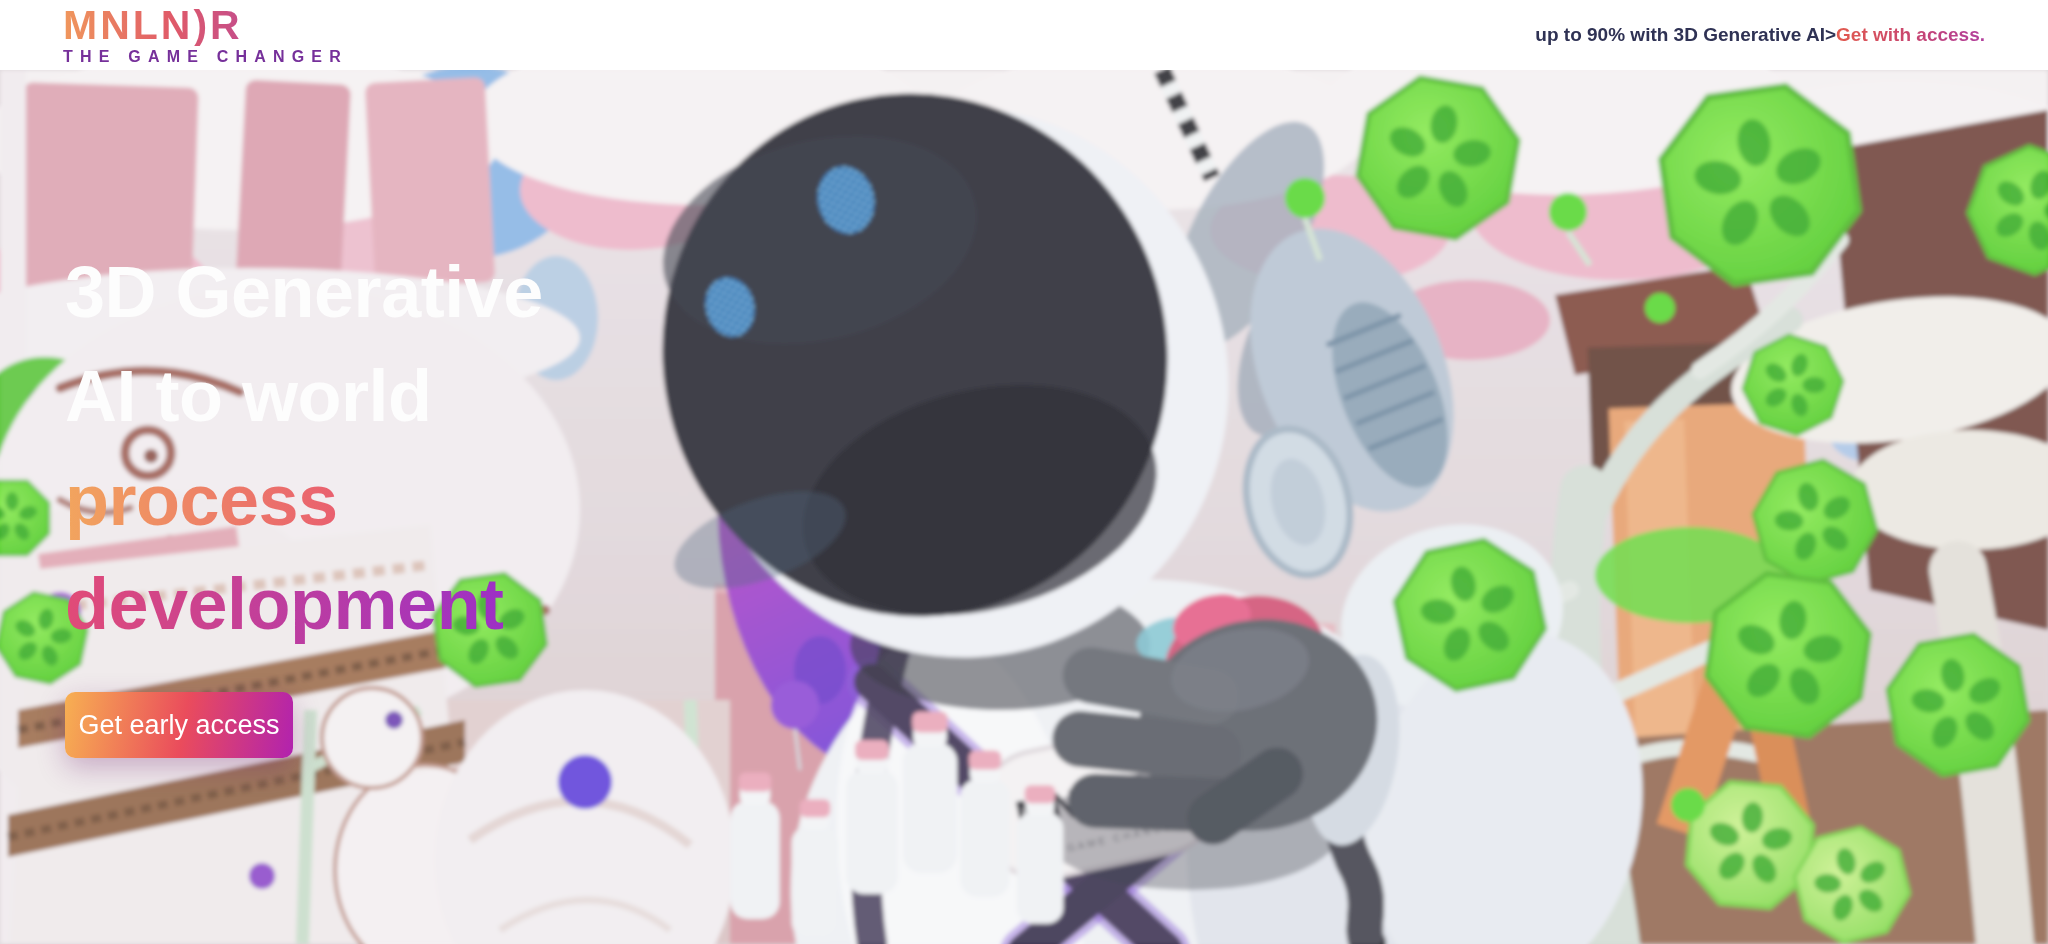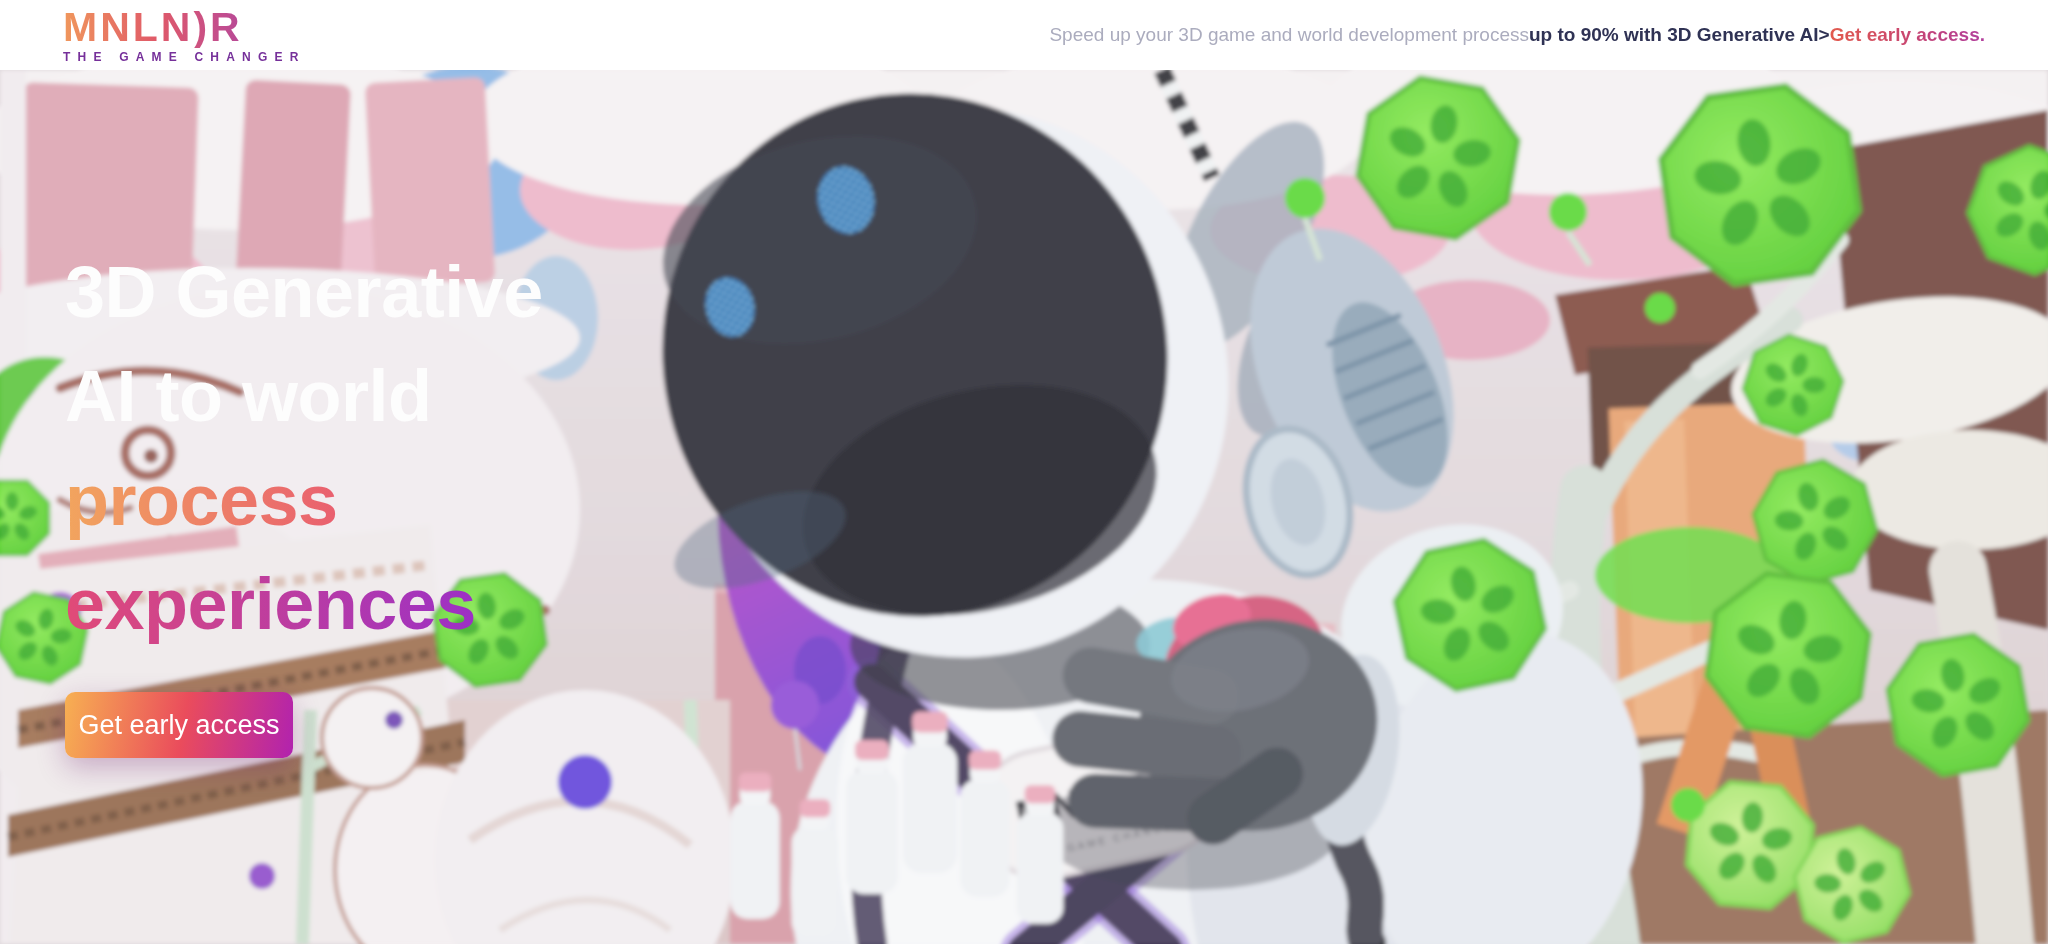--- a/index.html
+++ b/index.html
@@ -5,21 +5,21 @@
   html,body{margin:0;padding:0;}
   body{width:2048px;height:944px;font-family:"Liberation Sans",sans-serif;background:#fff;}
   .page{position:relative;width:2048px;height:944px;overflow:hidden;background:#fff;}
 
   
   .site-header{position:absolute;top:0;left:0;width:2048px;height:70px;background:#ffffff;display:flex;align-items:center;z-index:10;}
   .logo-block{margin-left:63px;display:flex;flex-direction:column;cursor:pointer;}
   .logo-text{font-size:41px;font-weight:800;letter-spacing:3px;line-height:1;
     background:linear-gradient(90deg,#f0975c 0%,#e05a68 38%,#c24d8e 66%,#8e3cb6 100%);
     -webkit-background-clip:text;background-clip:text;color:transparent;}
-  .logo-tagline{font-size:12px;font-weight:700;letter-spacing:7.2px;color:#76309a;margin-top:2px;}
+  .logo-tagline{font-size:16px;font-weight:700;letter-spacing:7.2px;color:#76309a;margin-top:2px;}
   .promo{margin-left:auto;margin-right:63px;font-size:19px;display:flex;align-items:center;white-space:nowrap;}
   .promo-part + .promo-part{}
   .promo-muted{color:#abacbe;font-weight:500;}
   .promo-bold{color:#2f3254;font-weight:700;}
   .promo-chevron{color:#2f3254;font-weight:700;}
   .promo-cta{font-weight:700;cursor:pointer;
     background:linear-gradient(90deg,#e25a4d 0%,#c64473 55%,#b13f9e 100%);
     -webkit-background-clip:text;background-clip:text;color:transparent;}
 
   
@@ -43,24 +43,23 @@
 <body>
 
 <div class="page">
 
   <header class="site-header">
     <div class="logo-block">
       <span class="logo-text">MNLN)R</span>
       <span class="logo-tagline">THE GAME CHANGER</span>
     </div>
     <div class="promo">
-      <span class="promo-part promo-muted">Speed up your 3D game and world development process</span>
       <span class="promo-part promo-bold">up to 90% with 3D Generative AI</span>
       <span class="promo-part promo-chevron">&gt;</span>
-      <span class="promo-part promo-cta">Get early access.</span>
+      <span class="promo-part promo-cta">Get with access.</span>
     </div>
   </header>
 
   <section class="hero">
 
     <svg class="scene" viewBox="0 0 2048 874" preserveAspectRatio="xMidYMid slice" aria-hidden="true">
       <defs>
         <linearGradient id="gBase" x1="0" y1="0" x2="0" y2="1">
           <stop offset="0" stop-color="#e9e2e6"></stop>
             <stop offset="0.55" stop-color="#ded4d8"></stop>
@@ -405,18 +404,18 @@
 
         <rect x="0" y="0" width="2048" height="874" fill="#ffffff" opacity="0.13"></rect>
       </g>
     </svg>
 
     <div class="hero-content">
       <h1 class="hero-heading">
         <span class="line">3D Generative</span>
         <span class="line">AI to world</span>
         <span class="line"><span class="grad-customer">process</span></span>
-        <span class="line"><span class="grad-experiences">experiences</span></span>
+        <span class="line"><span class="grad-experiences">development</span></span>
       </h1>
       <button class="hero-cta">Get early access</button>
     </div>
   </section>
 </div>
 
 </body></html>

